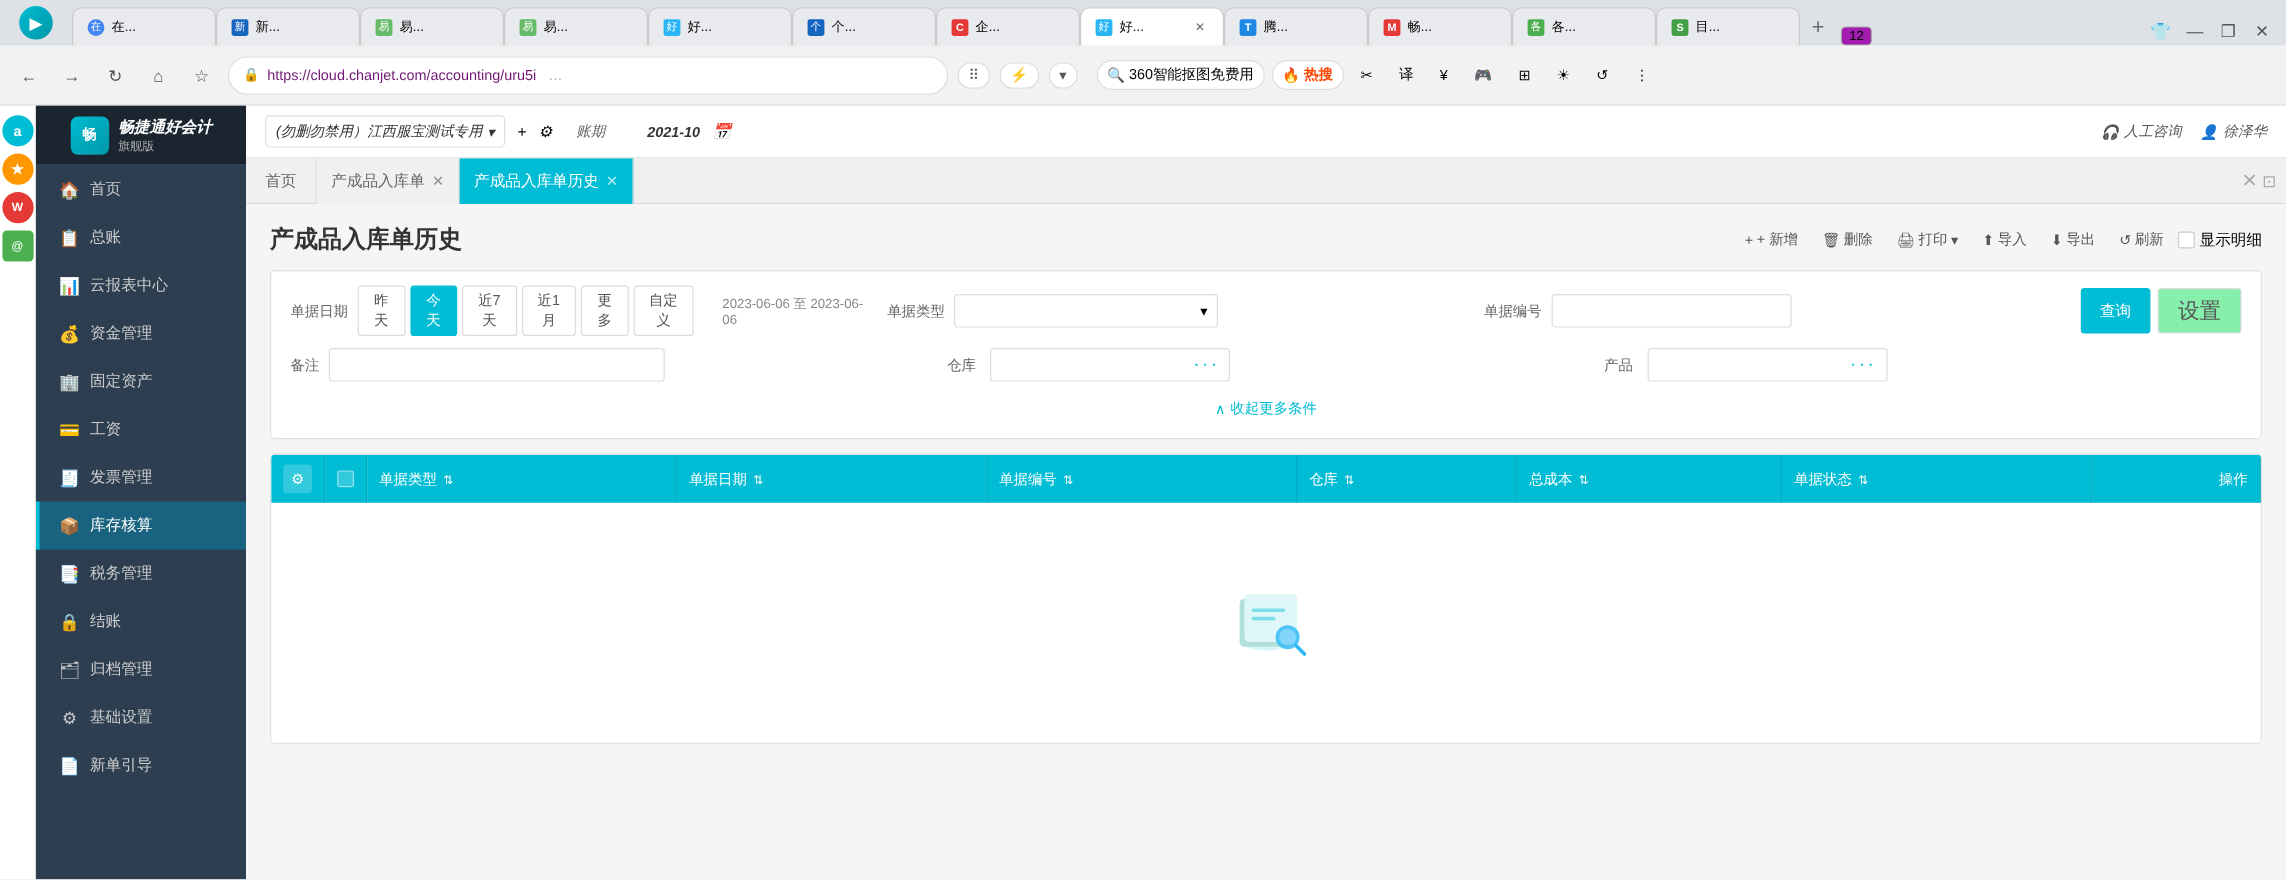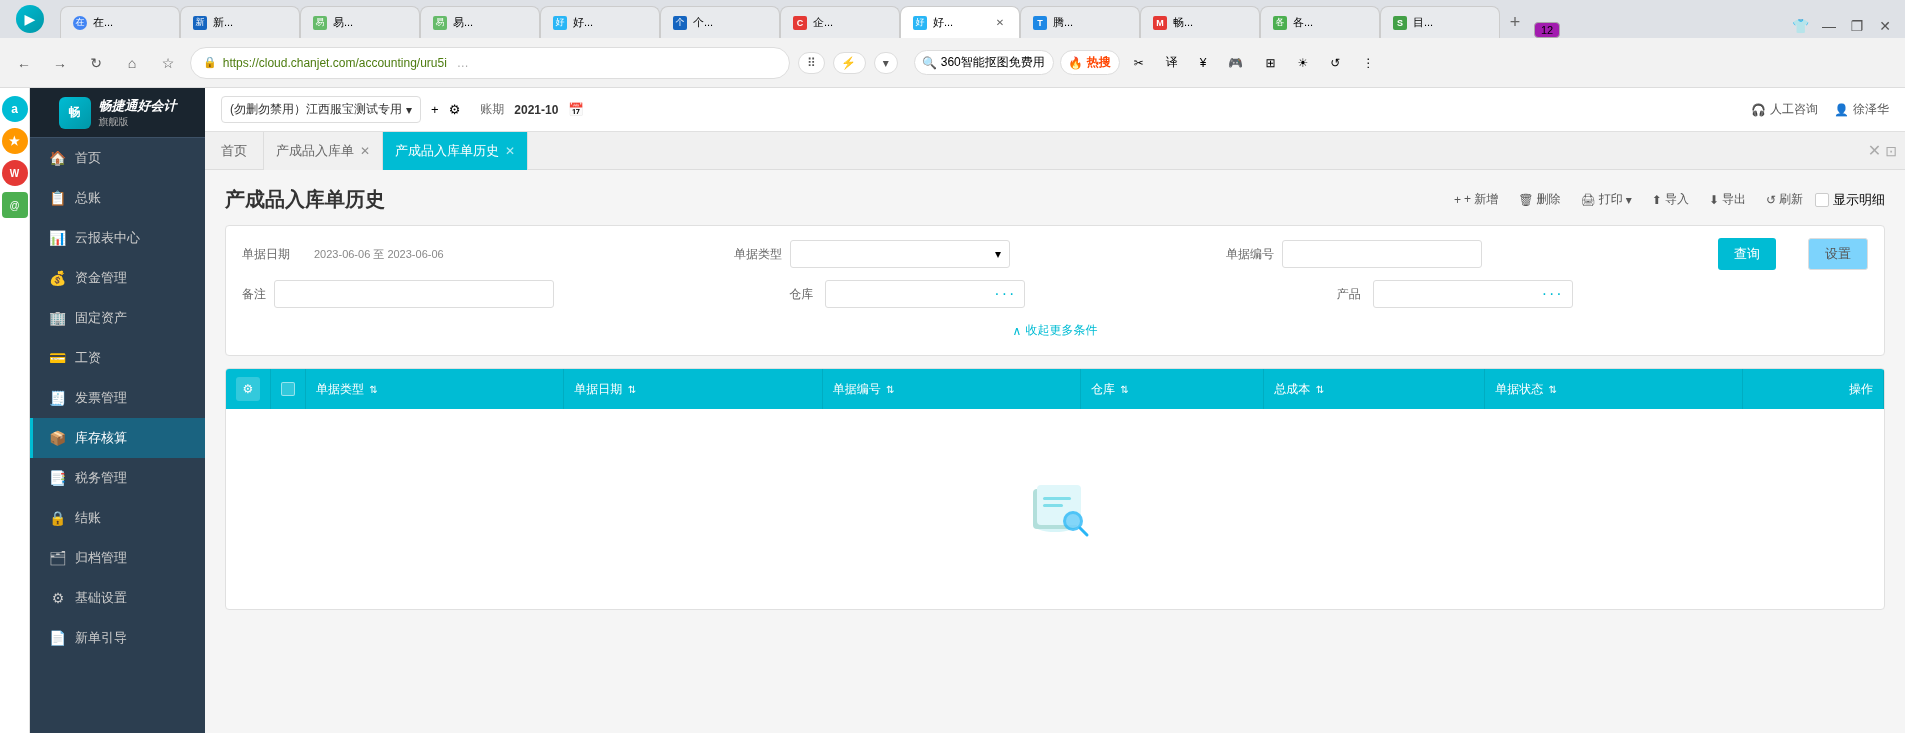--- a/index.html
+++ b/index.html
@@ -16,45 +16,45 @@
     .tab-title { flex: 1; overflow: hidden; text-overflow: ellipsis; font-size: 11px; }
     .tab-close { width: 14px; height: 14px; display: flex; align-items: center; justify-content: center; border-radius: 50%; font-size: 10px; color: #666; flex-shrink: 0; }
     .tab-new { width: 30px; height: 32px; display: flex; align-items: center; justify-content: center; font-size: 18px; color: #666; cursor: pointer; }
     .tab-count { background: #a21caf; border: 1px solid #aaa; border-radius: 4px; padding: 1px 6px; font-size: 11px; margin-left: 4px; }
 
     
     .address-bar { height: 50px; background: #f2f2f2; display: flex; align-items: center; padding: 0 10px; gap: 8px; border-bottom: 1px solid #ddd; }
     .nav-btn { width: 28px; height: 28px; display: flex; align-items: center; justify-content: center; border-radius: 50%; cursor: pointer; color: #555; font-size: 14px; }
     .address-input { flex: 1; height: 32px; background: #fff; border: 1px solid #ddd; border-radius: 16px; display: flex; align-items: center; padding: 0 12px; font-size: 12px; color: #333; gap: 6px; max-width: 600px; }
     .address-input .lock { color: #4caf50; font-size: 11px; }
-    .address-text { color: #4d7c0f; font-size: 12px; }
+    .address-text { color: #701a75; font-size: 12px; }
 
     
     .main-layout { display: flex; flex: 1; overflow: hidden; }
 
     
     .icon-bar { width: 30px; background: #fff; border-right: 1px solid #e0e0e0; display: flex; flex-direction: column; align-items: center; padding-top: 8px; gap: 6px; }
     .icon-bar-item { width: 26px; height: 26px; display: flex; align-items: center; justify-content: center; border-radius: 4px; cursor: pointer; }
 
     
     .sidebar { width: 175px; background: #2c3e50; color: #fff; display: flex; flex-direction: column; }
     .sidebar-header { height: 50px; background: #1a252f; display: flex; align-items: center; justify-content: center; padding: 0 10px; gap: 8px; border-bottom: 1px solid #3d5166; }
     .sidebar-logo { width: 32px; height: 32px; background: linear-gradient(135deg, #00bcd4, #0097a7); border-radius: 6px; display: flex; align-items: center; justify-content: center; color: white; font-weight: bold; font-size: 12px; }
     .sidebar-item { height: 40px; display: flex; align-items: center; padding: 0 16px; gap: 8px; cursor: pointer; color: #ccc; font-size: 13px; border-left: 3px solid transparent; }
     .sidebar-item.active { background: #1a6380; color: #fff; border-left-color: #00bcd4; }
     .sidebar-item-icon { width: 18px; height: 18px; display: flex; align-items: center; justify-content: center; font-size: 14px; }
 
     
     .content-area { flex: 1; display: flex; flex-direction: column; background: #f5f5f5; overflow: hidden; }
 
     
-    .app-header { height: 44px; background: #fff; border-bottom: 1px solid #e0e0e0; display: flex; align-items: center; padding: 0 16px; gap: 10px; }
+    .app-header { height: 44px; background: #fff; border-bottom: 1px solid #e0e0e0; display: flex; align-items: center; padding: 0 16px; gap: 10px; font-style: italic; }
     .company-select { display: flex; align-items: center; gap: 4px; padding: 4px 8px; border: 1px solid #ddd; border-radius: 4px; cursor: pointer; font-size: 12px; color: #333; }
     .period-label { font-size: 12px; color: #666; margin-left: 10px; }
-    .period-value { color: #333; font-weight: bold; font-size: 12px; }
+    .period-value { color: #333; font-weight: bold; font-size: 12px; margin-left: 25px; }
     .header-right { margin-left: auto; display: flex; align-items: center; gap: 16px; }
 
     
     .breadcrumb-tabs { height: 38px; background: #f0f0f0; border-bottom: 1px solid #ddd; display: flex; align-items: center; gap: 0; padding-left: 0; }
     .breadcrumb-home { padding: 0 16px; height: 38px; display: flex; align-items: center; font-size: 13px; color: #666; cursor: pointer; border-right: 1px solid #ddd; }
     .breadcrumb-tab { padding: 0 12px; height: 38px; display: flex; align-items: center; gap: 6px; font-size: 13px; cursor: pointer; border-right: 1px solid #ddd; background: #f0f0f0; color: #666; }
     .breadcrumb-tab.active { background: #00bcd4; color: #fff; }
     .breadcrumb-tab .close { font-size: 12px; opacity: 0.7; }
 
     
@@ -72,21 +72,21 @@
     .date-btn.active { background: #00bcd4; color: #fff; border-color: #00bcd4; }
     .date-range { font-size: 11px; color: #888; margin-left: 12px; }
     .search-input { height: 28px; border: 1px solid #ddd; border-radius: 3px; padding: 0 8px; font-size: 12px; width: 200px; }
     .search-select { height: 28px; border: 1px solid #ddd; border-radius: 3px; padding: 0 8px; font-size: 12px; min-width: 160px; display: flex; align-items: center; justify-content: space-between; cursor: pointer; }
     .collapse-row { display: flex; justify-content: center; padding: 4px; }
     .collapse-btn { display: flex; align-items: center; gap: 4px; font-size: 12px; color: #00bcd4; cursor: pointer; }
 
     
     .action-btns { display: flex; gap: 6px; }
     .btn-query { background: #00bcd4; color: #fff; border: none; padding: 6px 16px; border-radius: 3px; font-size: 13px; cursor: pointer; }
-    .btn-settings { background: #7dd3fc; color: #555; border: 1px solid #ddd; padding: 6px 16px; border-radius: 3px; font-size: 13px; cursor: pointer; margin-left: 26px; }
+    .btn-settings { background: #86efac; color: #555; border: 1px solid #ddd; padding: 6px 16px; border-radius: 3px; font-size: 18px; cursor: pointer; }
 
     
     .data-table { width: 100%; border-collapse: collapse; }
     .data-table thead tr { background: #00bcd4; color: #fff; }
     .data-table th { padding: 8px 10px; text-align: left; font-size: 12px; font-weight: normal; border-right: 1px solid #00acc1; white-space: nowrap; }
     .data-table th .sort-icon { font-size: 10px; margin-left: 2px; }
     .data-table .checkbox-col { width: 32px; text-align: center; }
     .data-table .gear-col { width: 36px; text-align: center; }
     .gear-btn { width: 24px; height: 24px; background: rgba(255,255,255,0.2); border-radius: 3px; display: flex; align-items: center; justify-content: center; cursor: pointer; }
     .checkbox { width: 14px; height: 14px; border: 1px solid rgba(255,255,255,0.5); background: rgba(255,255,255,0.2); border-radius: 2px; }
@@ -364,20 +364,28 @@
               <span>显示明细</span>
             </div>
           </div>
         </div>
 
         <div class="search-panel">
 
           <div class="search-row">
             <div class="search-field">
               <span class="search-label">单据日期</span>
+              <div class="date-filter">
+                <button class="date-btn">昨天</button>
+                <button class="date-btn active">今天</button>
+                <button class="date-btn">近7天</button>
+                <button class="date-btn">近1月</button>
+                <button class="date-btn">更多</button>
+                <button class="date-btn">自定义</button>
+              </div>
               <div style="display:flex; align-items:center; gap:2px; margin-left:4px;">
                 <span class="date-range">2023-06-06 至 2023-06-06</span>
               </div>
             </div>
 
             <div class="search-field">
               <span class="search-label">单据类型</span>
               <div class="search-select" style="width:220px;">
                 <span></span>
                 <span>▾</span>

